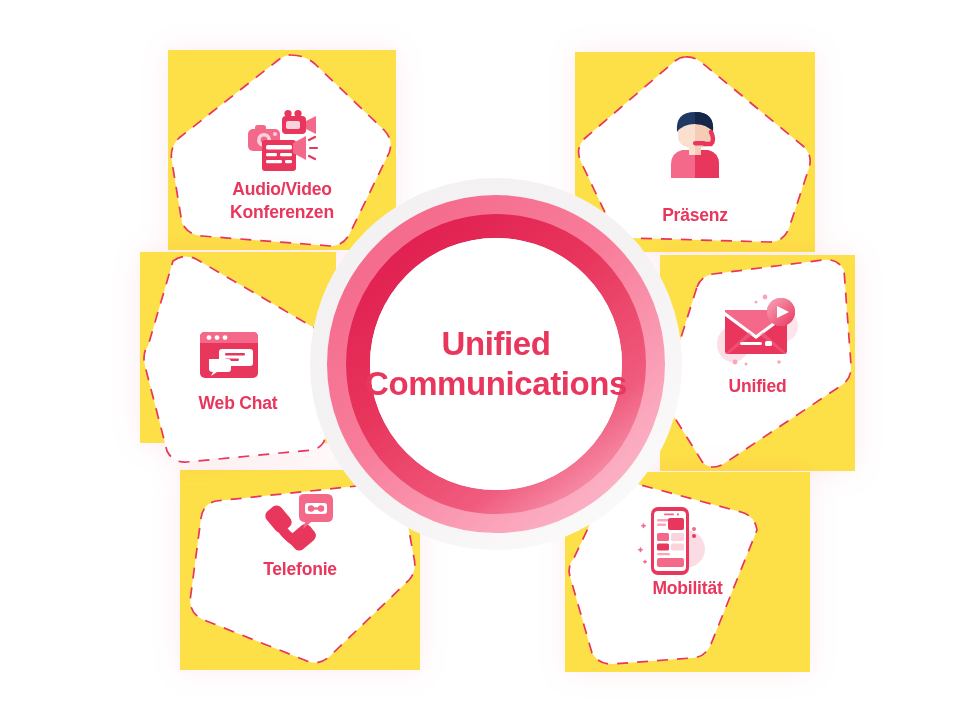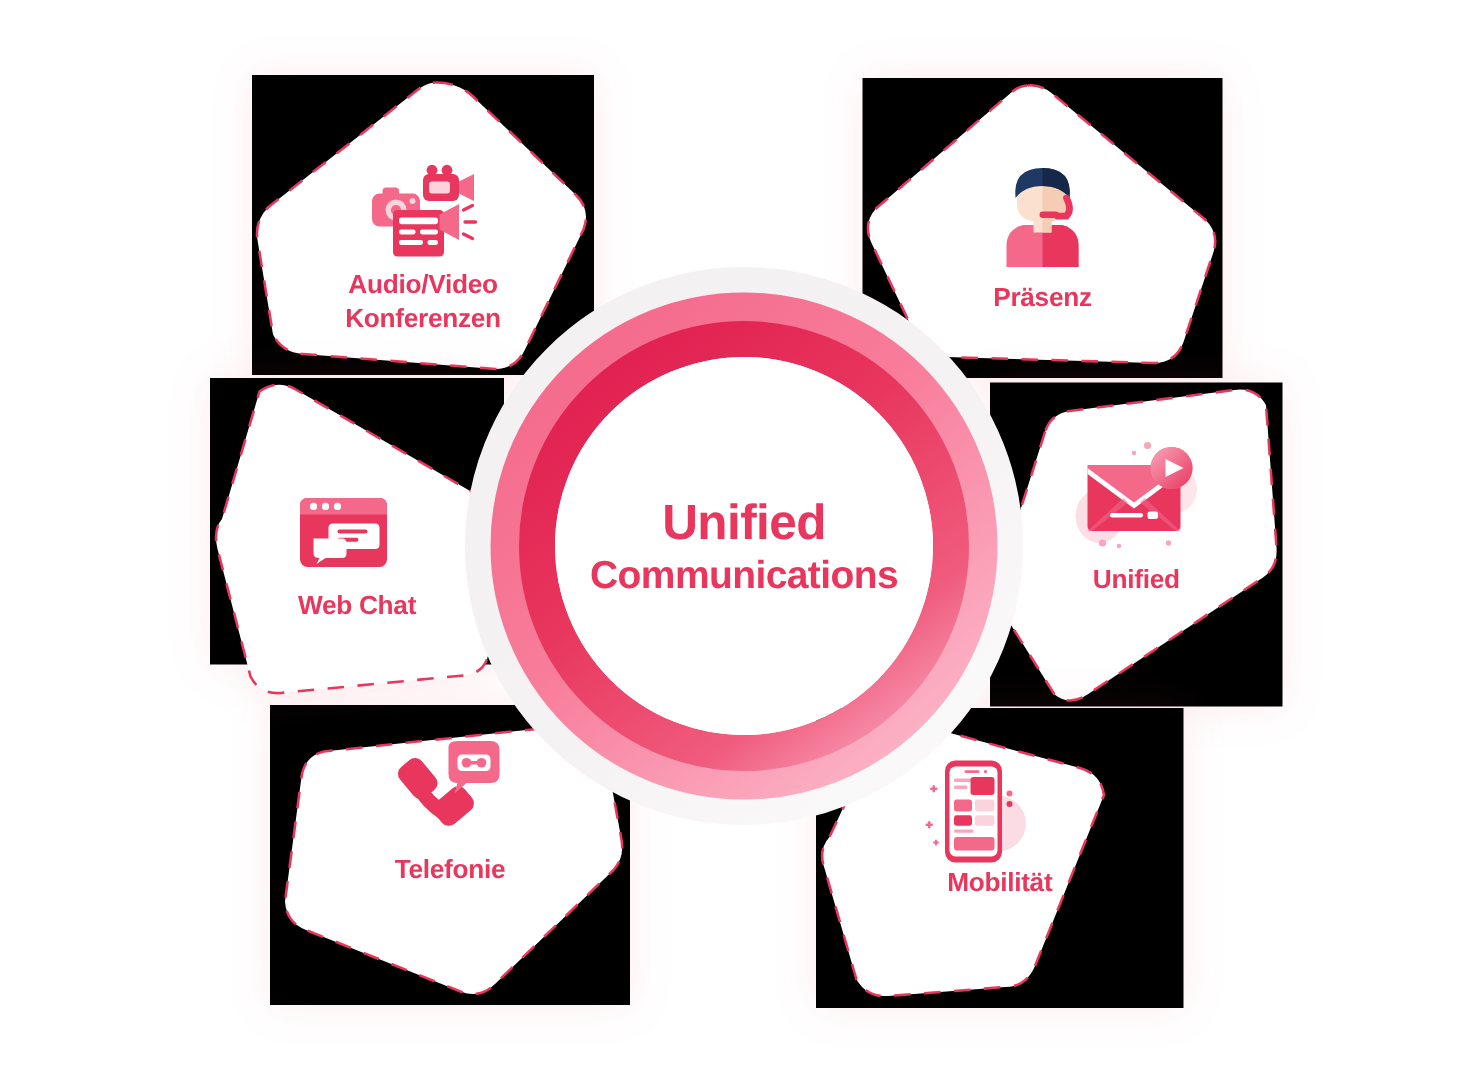--- a/index.html
+++ b/index.html
@@ -16,21 +16,21 @@
   #diagram {
     position: relative;
     width: 980px;
     height: 719px;
     background: #ffffff;
   }
 
   
   .petal {
     position: absolute;
-    background: #000000;
+    background: #fde047;
     filter: drop-shadow(0 0 14px rgba(232, 54, 93, 0.10));
   }
   .petal svg {
     position: absolute;
     inset: 0;
     overflow: visible;
   }
   .petal-body {
     fill: #ffffff;
     stroke: #e8365d;
@@ -82,21 +82,21 @@
     flex-direction: column;
     align-items: center;
     justify-content: center;
     color: #e8365d;
     font-weight: bold;
     text-align: center;
     font-family: "Liberation Sans", sans-serif;
     pointer-events: none;
   }
   #center-label .l1 { font-size: 33px; line-height: 1.22; letter-spacing: -0.4px; }
-  #center-label .l2 { font-size: 26px; line-height: 1.22; letter-spacing: -0.4px; }
+  #center-label .l2 { font-size: 33px; line-height: 1.22; letter-spacing: -0.4px; }
 </style>
 </head>
 <body>
 
 <div id="diagram">
 
   <div class="petal" style="left:168px; top:50px; width:228px; height:200px;">
     <svg viewBox="0 0 228 200" width="228" height="200" aria-hidden="true">
       <path class="petal-body" d="M 123 5 Q 137 5 147 14 L 216 80 Q 226 90 221 103 L 182 183
                Q 176 196 162 196 L 34 186 Q 20 185 14 173 L 4 112 Q 1 98 11 88 L 109 11 Q 116 5 123 5 Z"></path>
@@ -155,21 +155,21 @@
 
         <path d="M13 18 Q13 4 30 4 Q47 4 47 18 L47 26 Q47 38 30 38 Q13 38 13 26 Z" fill="#fbe0cf"></path>
         <path d="M30 4 Q47 4 47 18 L47 26 Q47 38 30 38 Z" fill="#f5cdb5"></path>
 
         <path d="M12 22 Q10 2 30 2 Q50 2 48 22 Q42 14 30 14 Q18 14 12 22 Z" fill="#1f3864"></path>
         <path d="M30 2 Q50 2 48 22 Q42 14 30 14 Z" fill="#16284a"></path>
 
         <path d="M46 22 Q50 30 46 34 L40 34" stroke="#e8365d" stroke-width="4.5" fill="none" stroke-linecap="round"></path>
         <rect x="28" y="31" width="13" height="4.4" rx="2.2" fill="#e8365d"></rect>
       </svg>
-      <div class="petal-label" style="top:135px;">
+      <div class="petal-label" style="top:152px;">
         <div>Präsenz</div>
       </div>
     </div>
   </div>
 
   <div class="petal" style="left:660px; top:255px; width:195px; height:216px;">
     <svg viewBox="0 0 195 216" width="195" height="216" aria-hidden="true">
       <path class="petal-body" d="M 37 32 Q 41 21 53 19 L 163 5 Q 177 3 184 15 L 191 110
                Q 192 123 182 130 L 65 208 Q 53 216 43 208 L 8 152 Q 1 141 6 130 Z"></path>
     </svg>
@@ -205,21 +205,21 @@
         <circle cx="22" cy="70" r="2.4" fill="#f9a6bb"></circle>
         <circle cx="33" cy="72" r="1.5" fill="#f9a6bb"></circle>
         <circle cx="66" cy="70" r="1.8" fill="#f9a6bb"></circle>
       </svg>
       <div class="petal-label" style="top:120px;">
         <div>Unified</div>
       </div>
     </div>
   </div>
 
-  <div class="petal" style="left:544px; top:472px; width:245px; height:200px;">
+  <div class="petal" style="left:565px; top:472px; width:245px; height:200px;">
     <svg viewBox="0 0 245 200" width="245" height="200" aria-hidden="true">
       <path class="petal-body" d="M 41 18 Q 48 7 61 9 L 176 40 Q 190 44 192 58 L 146 172
                Q 140 186 126 186 L 48 192 Q 34 193 27 181 L 6 108 Q 1 95 9 86 Z"></path>
     </svg>
     <div class="petal-inner">
 
       <svg class="petal-icon" style="left:68px; top:33px;" width="78" height="72" viewBox="0 0 78 72">
 
         <ellipse cx="52" cy="44" rx="20" ry="19" fill="#fbd3dd" opacity="0.8"></ellipse>
 
@@ -273,21 +273,21 @@
         </g>
 
         <path d="M32 4 Q32 0 38 0 L60 0 Q66 0 66 6 L66 22 Q66 28 60 28 L44 28 L36 35 L38 28
                  Q32 28 32 22 Z" fill="#f4688a"></path>
 
         <rect x="38" y="9" width="22" height="11" rx="3" fill="#ffffff"></rect>
         <circle cx="44" cy="14.5" r="3.2" fill="#f4688a"></circle>
         <circle cx="54" cy="14.5" r="3.2" fill="#f4688a"></circle>
         <rect x="44" y="13.3" width="10" height="2.4" fill="#f4688a"></rect>
       </svg>
-      <div class="petal-label" style="top:98px;">
+      <div class="petal-label" style="top:88px;">
         <div>Telefonie</div>
       </div>
     </div>
   </div>
 
   <div class="petal" style="left:140px; top:252px; width:196px; height:191px;">
     <svg viewBox="0 0 196 216" width="196" height="216" aria-hidden="true">
       <path class="petal-body" d="M 33 9 Q 44 1 56 7 L 178 78 Q 190 85 190 97 L 186 181
                Q 185 195 172 198 L 47 210 Q 33 211 27 199 L 5 114 Q 2 101 8 94 Z"></path>
     </svg>

